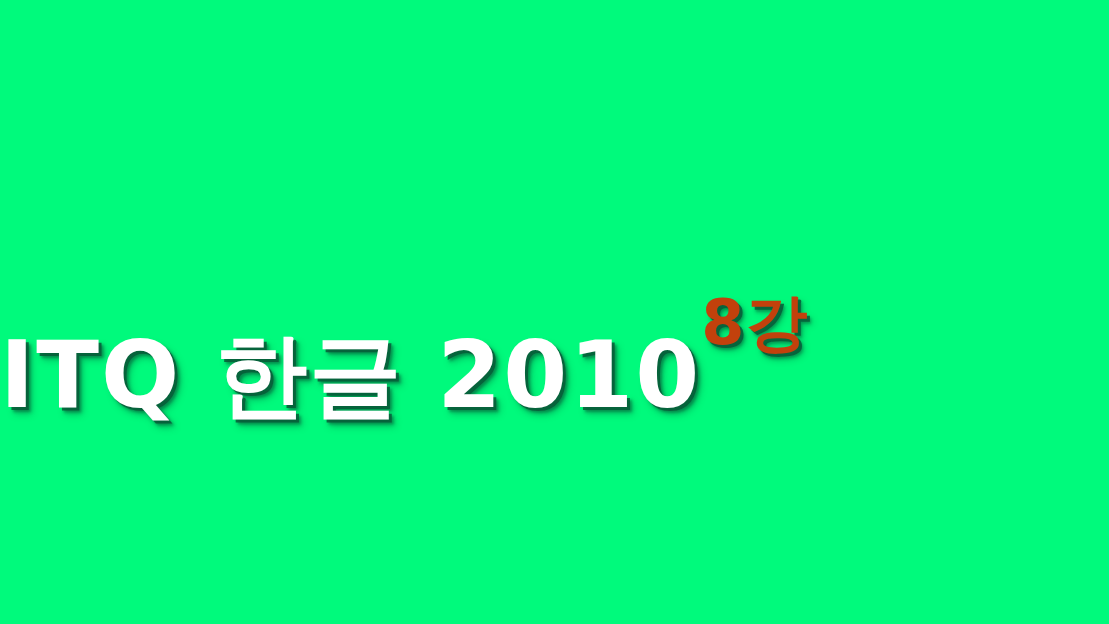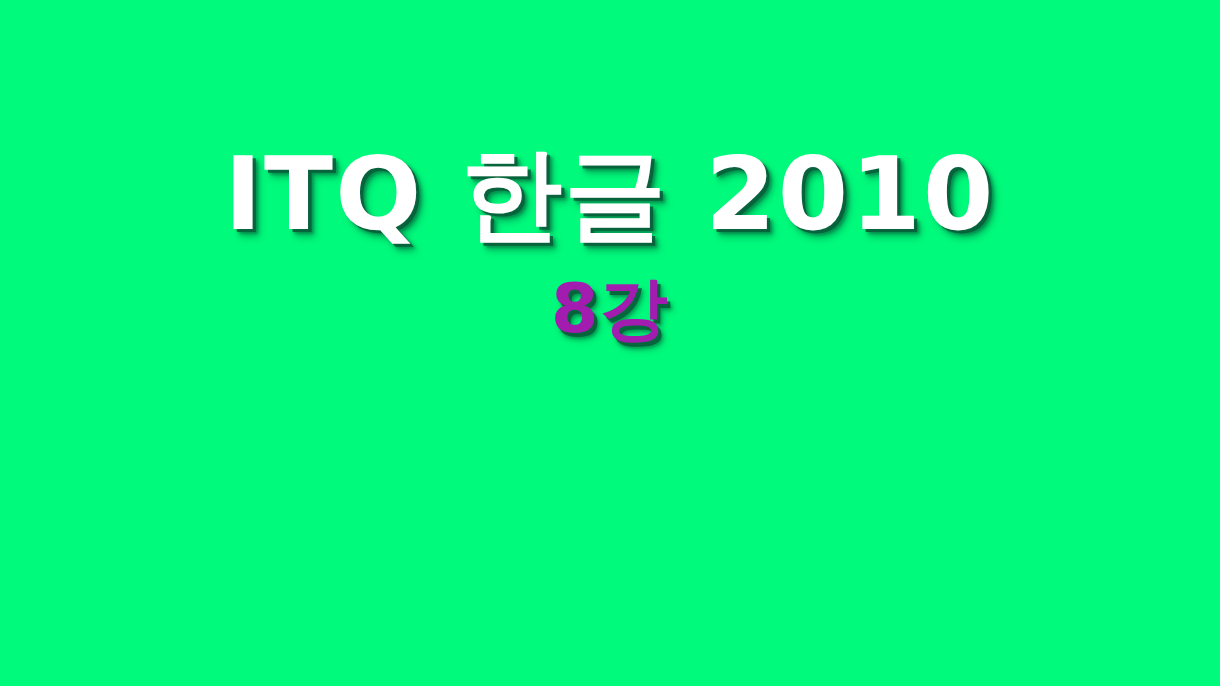--- a/index.html
+++ b/index.html
@@ -21,21 +21,21 @@
     overflow: hidden;
   }
 
   .text-stack {
     position: absolute;
     left: 0;
     top: 0;
     width: 1109px;
     height: 624px;
     display: flex;
-    flex-direction: column;
+    flex-direction: row;
     align-items: center;
     justify-content: flex-start;
   }
 
   
   .main-title {
     margin-top: 128px;
     font-size: 92px;
     line-height: 1.06;
     font-weight: 700;
@@ -48,21 +48,21 @@
       6px 7px 7px rgba(6, 80, 48, 0.35);
   }
 
   
   .lesson-number {
     margin-top: 22px;
     font-size: 62px;
     line-height: 1.05;
     font-weight: 700;
     letter-spacing: 1px;
-    color: #a21caf;
+    color: #c2410c;
     white-space: nowrap;
     text-shadow:
       3px 3px 0 rgba(7, 92, 56, 0.85),
       4px 5px 3px rgba(7, 92, 56, 0.5),
       5px 6px 7px rgba(6, 80, 48, 0.32);
   }
 
   
   .topic-block {
     margin-top: 50px;

